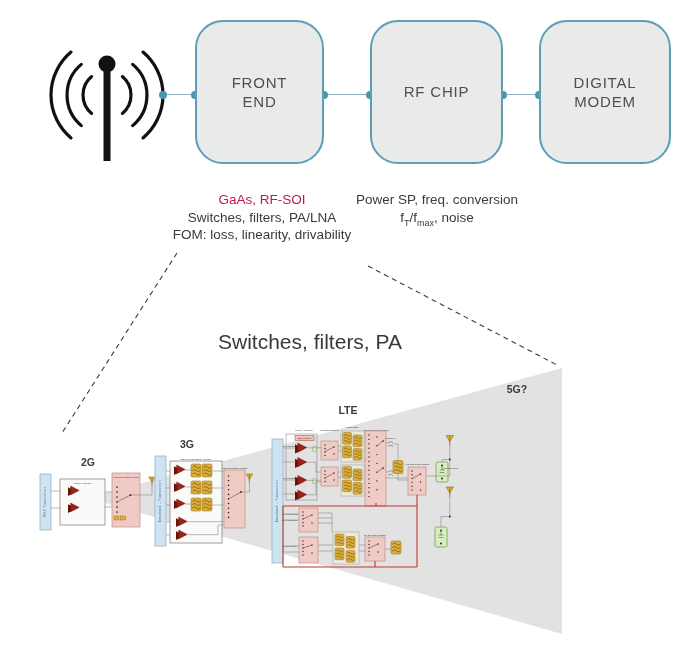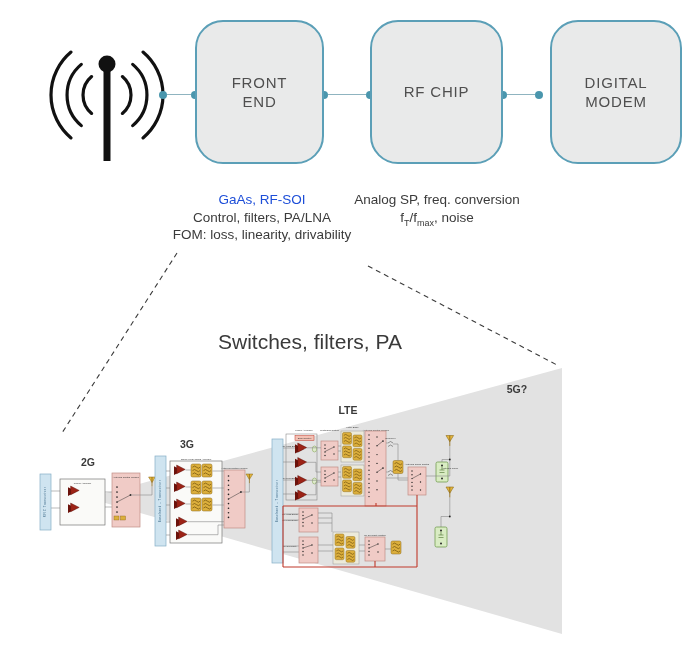--- a/index.html
+++ b/index.html
@@ -8,21 +8,21 @@
   
   .box{position:absolute;top:20px;height:144px;box-sizing:border-box;
        background:#e9eaea;border:2px solid #5b9fb7;border-radius:28px;
        display:flex;align-items:center;justify-content:center;text-align:center;
        font-size:15px;letter-spacing:.8px;color:#4f4f4f;line-height:1.3;padding:0 16px;}
   .connector{position:absolute;top:90px;height:9px;display:flex;align-items:center;}
   .cdot{width:8px;height:8px;border-radius:50%;background:#4a96ad;flex:none;}
   .cline{flex:1;height:1.5px;background:#8fb4c0;}
   
   .ann{position:absolute;top:191px;text-align:center;font-size:13.5px;line-height:1.3;color:#3b3b3b;}
-  .ann .tech{color:#1d4ed8;}
+  .ann .tech{color:#be185d;}
   .ann sub{font-size:9px;}
   
   .antenna{position:absolute;left:36px;top:18px;}
   
   .detail-svg{position:absolute;left:0;top:245px;}
   .detail-svg text{font-family:"Liberation Sans", sans-serif;}
   .gen-label{font-size:10.5px;font-weight:bold;fill:#3a3a3a;text-anchor:middle;}
   .heading{font-size:21px;fill:#3a3a3a;text-anchor:middle;}
   .bar{fill:#cfe4f0;stroke:#85aec6;stroke-width:.7;}
   .bartext{font-size:2.7px;fill:#2a5a7a;text-anchor:middle;letter-spacing:.6px;}
@@ -69,31 +69,31 @@
       <i class="cline"></i>
       <i class="cdot"></i>
   </div>
 
   <div class="box" style="left:195px;width:129px">
     <span>FRONT END</span>
   </div>
   <div class="box" style="left:370px;width:133px">
     <span>RF CHIP</span>
   </div>
-  <div class="box" style="left:550px;width:132px">
+  <div class="box" style="left:539px;width:132px">
     <span>DIGITAL MODEM</span>
   </div>
 
   <div class="ann" style="left:150px;width:224px">
     <div class="tech">GaAs, RF-SOI</div>
-    <div>Control, filters, PA/LNA</div>
+    <div>Switches, filters, PA/LNA</div>
     <div>FOM: loss, linearity, drivability</div>
   </div>
   <div class="ann" style="left:325px;width:224px">
-    <div>Analog SP, freq. conversion</div>
+    <div>Power SP, freq. conversion</div>
     <div><span>f</span><sub>T</sub><span>/f</span><sub>max</sub><span>, noise</span></div>
   </div>
 
   <svg class="detail-svg" width="688" height="401" viewBox="0 245 688 401">
     <defs>
       <g id="amp">
         <path d="M0,1.2 L8.5,5.6 L0,10 Z" fill="#6b120b"></path>
         <path d="M2.6,0 L11.2,4.4 L2.6,8.8 Z" fill="#9c2316" stroke="#520d07" stroke-width="0.4"></path>
       </g>
       <g id="saw">

